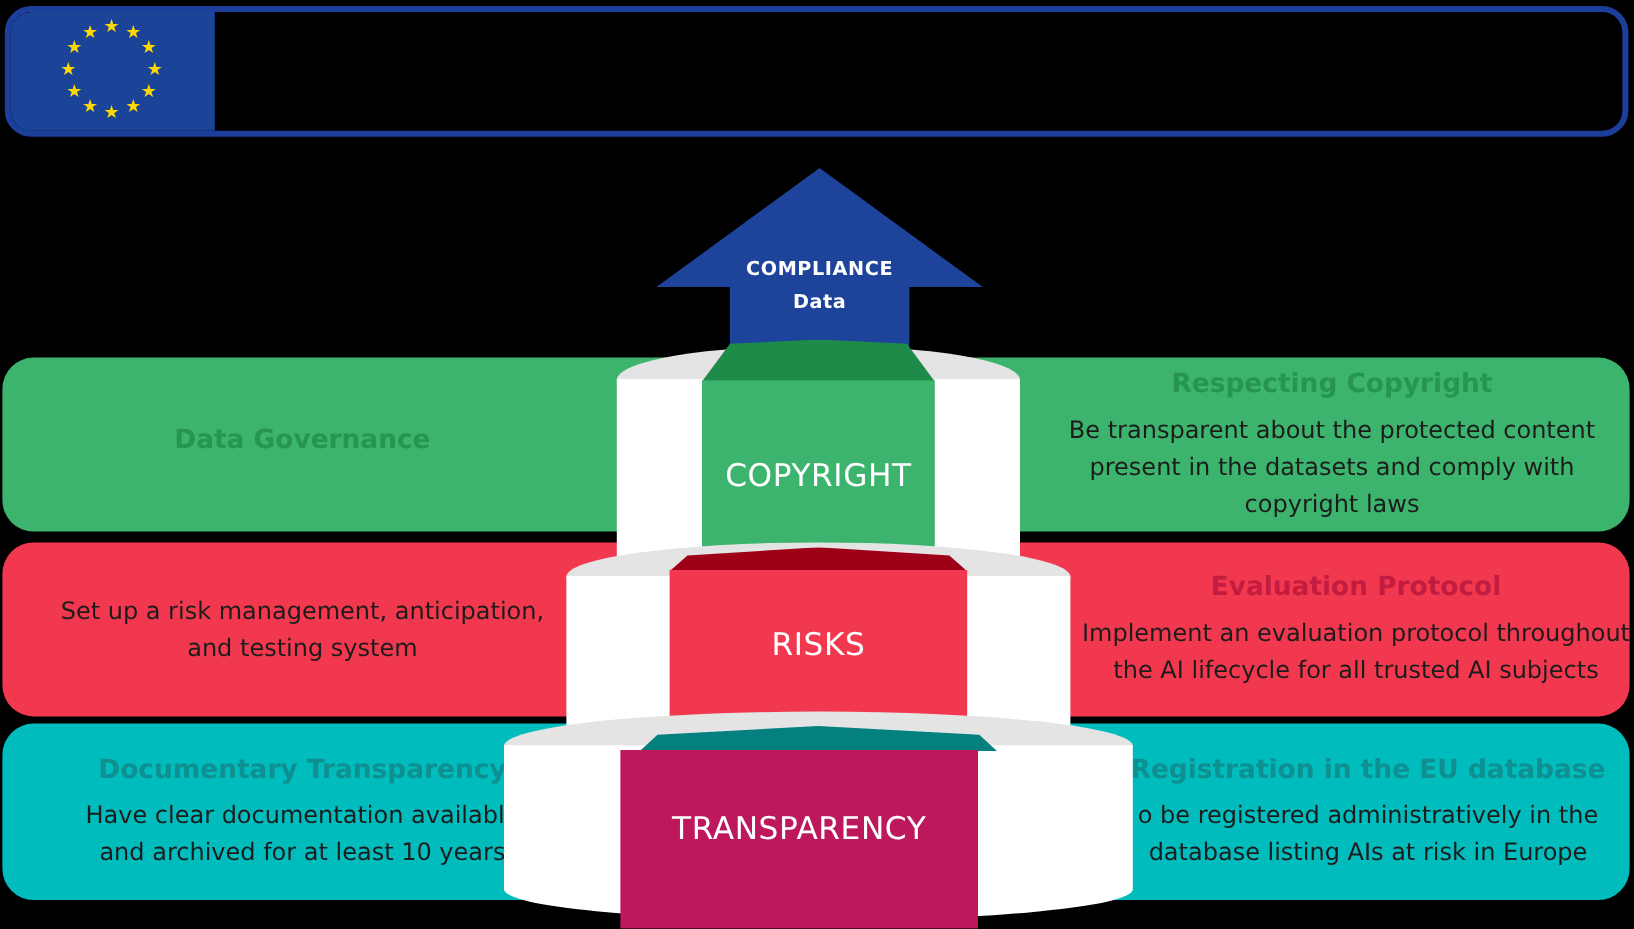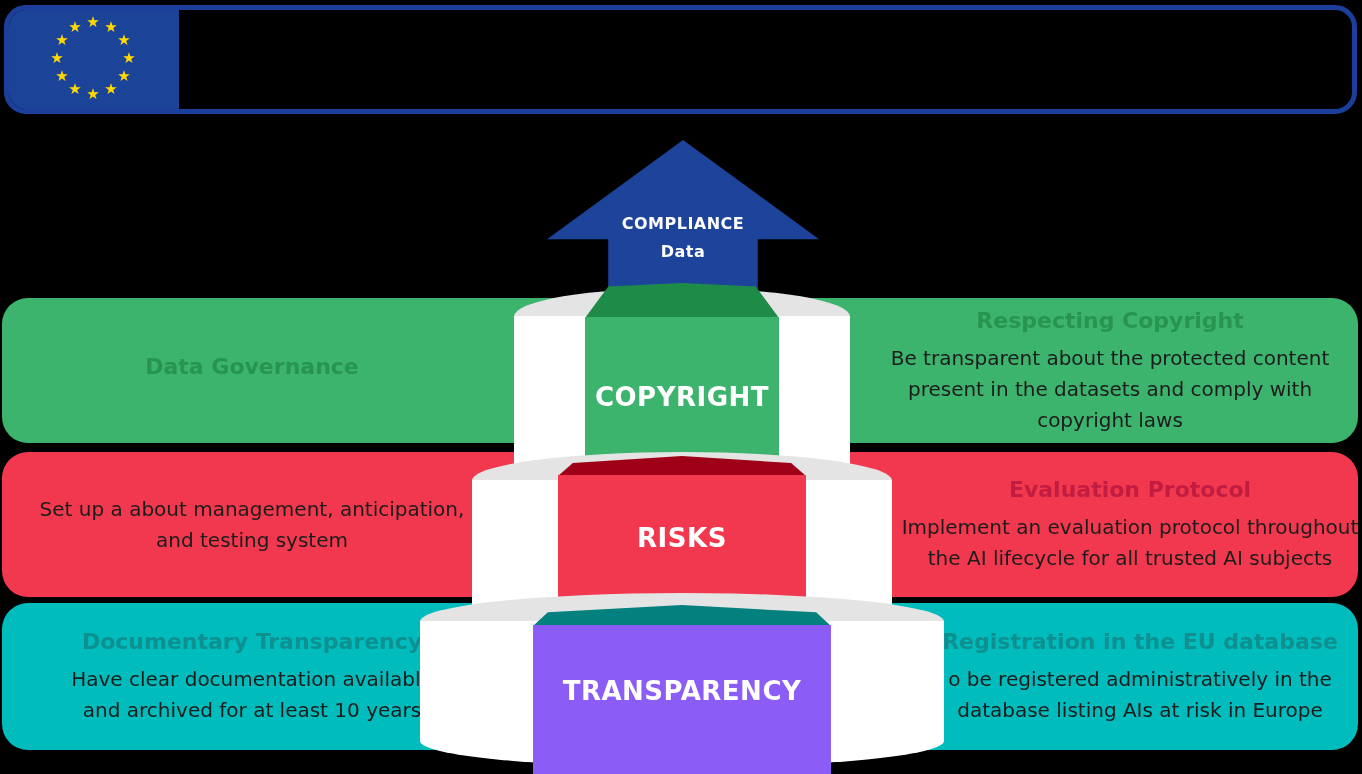--- a/index.html
+++ b/index.html
@@ -49,21 +49,21 @@
   .row-transparency .txt.right{left:888px; width:500px;}
   
   .tier{position:absolute;}
   .tier .ellipse{position:absolute; background:#e4e4e4; border-radius:50%;}
   .tier .bodywhite{position:absolute; background:#fff;}
   .tier .darkband{position:absolute;}
   .tier .frontband{
     position:absolute; display:flex; align-items:center; justify-content:center;
   }
   .tier .label{
-    color:#fff; font-weight:700; font-size:26px; letter-spacing:.5px; text-align:center;
+    color:#fff; font-weight:400; font-size:26px; letter-spacing:.5px; text-align:center;
   }
   .tier-copyright{z-index:2;}
   .tier-risks{z-index:3;}
   .tier-transparency{z-index:4;}
   
   .tier-copyright .ellipse{left:514px; top:288px; width:336px; height:57px;}
   .tier-copyright .bodywhite{left:514px; top:316px; width:336px; height:160px;}
   .tier-copyright .darkband{
     left:585px; top:283px; width:194px; height:35px; background:#1e8c48;
     clip-path:polygon(12% 10%,50% 0%,88% 10%,100% 100%,0% 100%);
@@ -81,21 +81,21 @@
   .tier-transparency .ellipse{left:420px; top:593px; width:524px; height:57px;}
   .tier-transparency .bodywhite{
     left:420px; top:621px; width:524px; height:146px;
     border-radius:0 0 50% 50% / 0 0 26px 26px;
   }
   .tier-transparency .darkband{
     left:533px; top:605px; width:298px; height:21px; background:#04807e;
     clip-path:polygon(5% 35%,50% 0%,95% 35%,100% 100%,0% 100%);
   }
   .tier-transparency .frontband{
-    left:533px; top:625px; width:298px; height:149px; background:#8b5cf6;
+    left:517px; top:625px; width:298px; height:149px; background:#be185d;
     padding-bottom:18px; box-sizing:border-box;
   }
 </style>
 </head>
 <body>
 
 <div class="canvas">
 
   <div class="header">
     <div class="flag">
@@ -126,21 +126,21 @@
     <div class="txt right">
       <div class="title">Respecting Copyright</div>
       <div class="body">Be transparent about the protected content
 present in the datasets and comply with
 copyright laws</div>
     </div>
   </div>
 
   <div class="row row-risks">
     <div class="txt left">
-      <div class="body">Set up a about management, anticipation,
+      <div class="body">Set up a risk management, anticipation,
 and testing system</div>
     </div>
     <div class="txt right">
       <div class="title">Evaluation Protocol</div>
       <div class="body">Implement an evaluation protocol throughout
 the AI lifecycle for all trusted AI subjects</div>
     </div>
   </div>
 
   <div class="row row-transparency">

